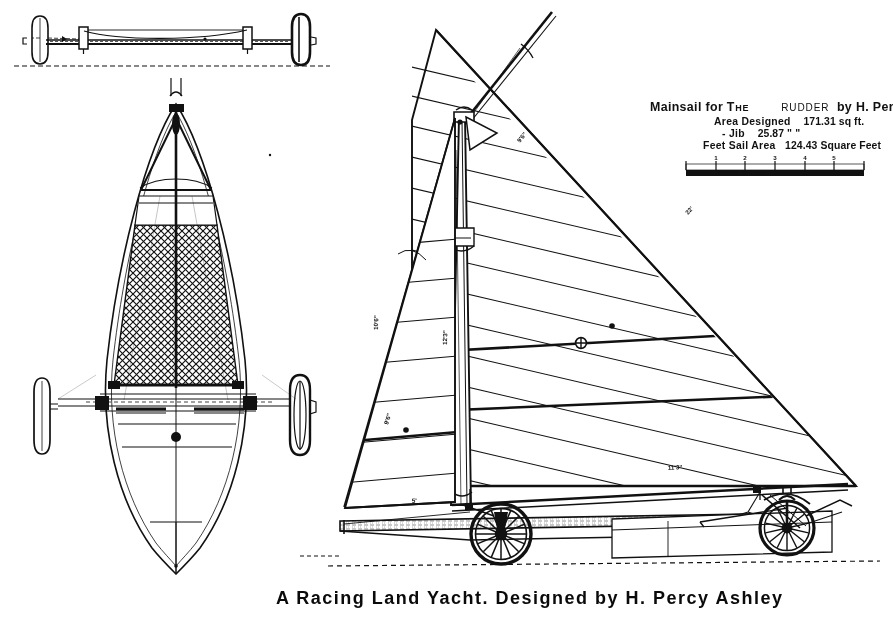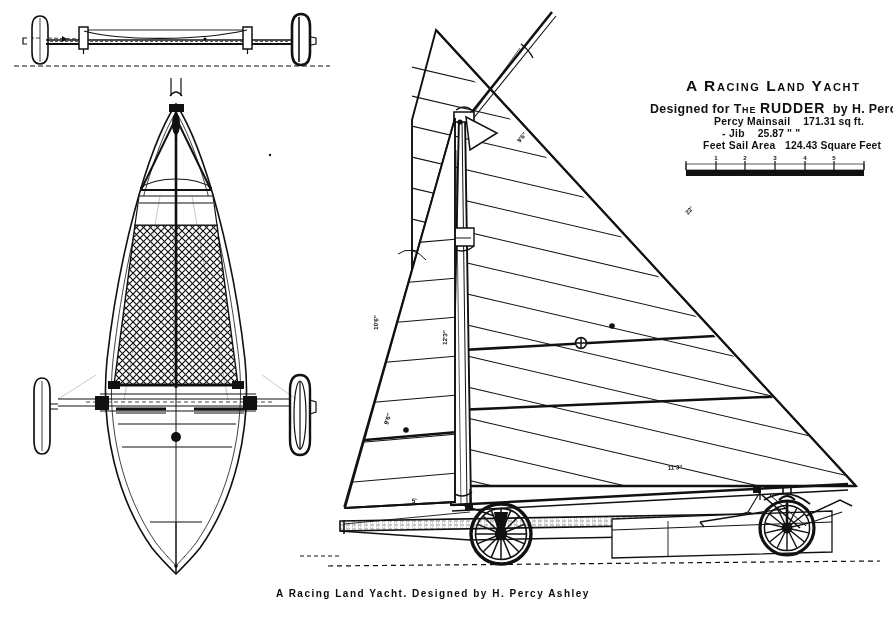--- a/index.html
+++ b/index.html
@@ -21,34 +21,34 @@
     font-size:15.5px;font-weight:700;
     letter-spacing:1.6px;
     font-variant:small-caps;
     color:#0d0d0d;
   }
   #title-sub{
     left:650px;top:100px;
     font-family:"Liberation Sans", sans-serif;
     font-size:12.4px;font-weight:600;letter-spacing:.35px;
   }
-  #title-sub .em{font-weight:700;font-size:14px;letter-spacing:.9px;}
+  #title-sub .em{font-weight:400;font-size:10px;letter-spacing:.9px;margin-left:28px;}
   #title-sub .sc{font-variant:small-caps;letter-spacing:.8px;}
   .spec{
     font-family:"Liberation Sans", sans-serif;
     font-size:10.4px;font-weight:600;letter-spacing:.3px;
   }
   #spec1{left:714px;top:116px;}
   #spec2{left:722px;top:128px;}
   #spec3{left:703px;top:140px;}
   .spec .v{letter-spacing:.1px;text-align:center;}
   #caption{
     left:276px;top:588px;
     font-family:"Liberation Sans", sans-serif;
-    font-size:10px;font-weight:700;letter-spacing:1.5px;
+    font-size:18px;font-weight:700;letter-spacing:1.5px;
     color:#0a0a0a;
   }
   
   #scalebar-wrap{position:absolute;left:683px;top:158px;width:180px;height:24px;}
   #scale-label{
     position:absolute;left:35px;top:11px;
     font-family:"Liberation Sans", sans-serif;
     font-size:7px;font-weight:700;letter-spacing:.4px;color:#111;
   }
   
@@ -402,32 +402,31 @@
         <text x="716" y="160">1</text>
           <text x="745" y="160">2</text>
         <text x="775" y="160">3</text>
           <text x="805" y="160">4</text>
         <text x="834" y="160">5</text>
       </g>
     </g>
 
   </svg>
 
-  <div class="txt" id="title-main">A Racing Land Yacht</div>
 
   <div class="txt" id="title-sub">
-    <span>Designed for</span>
+    <span>Mainsail for</span>
     <span class="sc">The</span>
     <span class="em">RUDDER</span>
     &nbsp;<span>by</span>
     <span>H. Percy Ashley</span>
   </div>
 
   <div class="txt spec" id="spec1">
-    <span>Percy  Mainsail</span>
+    <span>Area  Designed</span>
     &nbsp;&nbsp;&nbsp;<span class="v">171.31 sq ft.</span>
   </div>
   <div class="txt spec" id="spec2">
     <span>-         Jib</span>
     &nbsp;&nbsp;&nbsp;<span class="v">25.87  "   "</span>
   </div>
   <div class="txt spec" id="spec3">
     <span>Feet  Sail  Area</span>
     &nbsp;&nbsp;<span class="v">124.43 Square Feet</span>
   </div>

